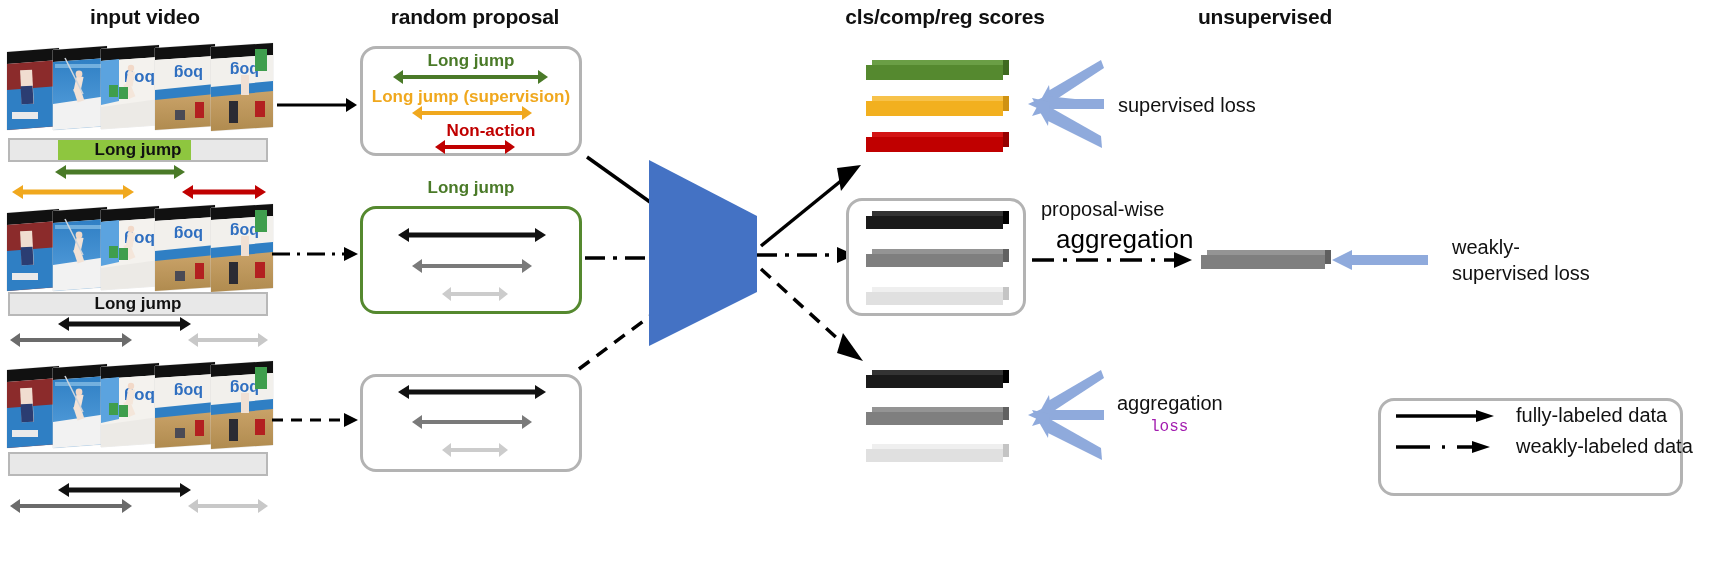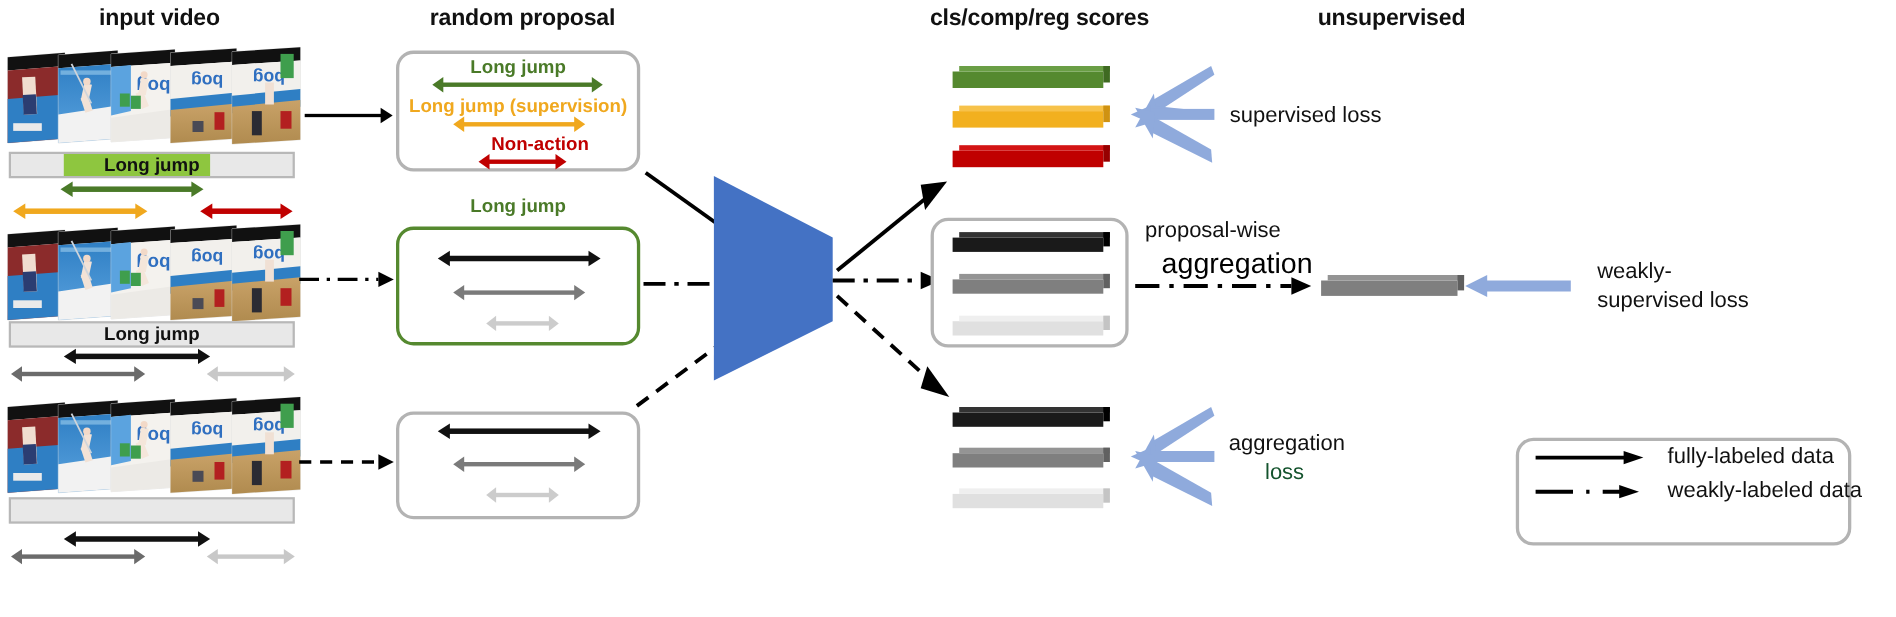--- a/index.html
+++ b/index.html
@@ -554,21 +554,21 @@
       <polygon points="88,12 30,50 32,35 85,4"></polygon>
       <polygon points="36,54 16,60 33,29"></polygon>
       <rect x="28" y="44" width="60" height="10"></rect>
       <polygon points="30,41 12,49 30,57"></polygon>
       <polygon points="85,82 32,52 30,66 86,94"></polygon>
       <polygon points="34,48 16,44 32,72"></polygon>
     </g>
   </svg>
 
   <div class="lab" style="left:1117px;top:392px;font-size:20px;color:#111;">aggregation</div>
-  <div class="lab" style="left:1150px;top:418px;font-size:20px;color:#14532d;">loss</div>
+  <div class="lab" style="left:1150px;top:418px;font-size:16px;color:#a21caf;font-family:Liberation Mono, monospace;">loss</div>
 
   <div class="legend" style="left:1378px;top:398px;width:305px;height:98px;"></div>
 
   <div class="legend-row" style="left:1388px;top:400px;width:290px;">
     <svg class="abs" style="left:8px;top:9px;" width="104" height="14">
       <line x1="0" y1="7" x2="82" y2="7" stroke="#000" stroke-width="3.5"></line>
       <polygon points="80,1 98,7 80,13" fill="#000"></polygon>
     </svg>
     <span class="ltext">fully-labeled data</span>
   </div>

